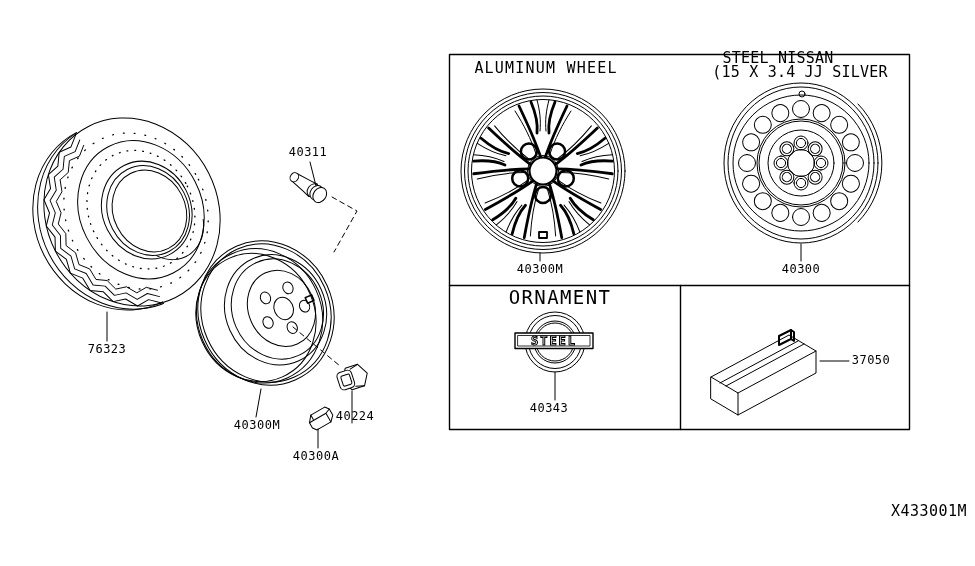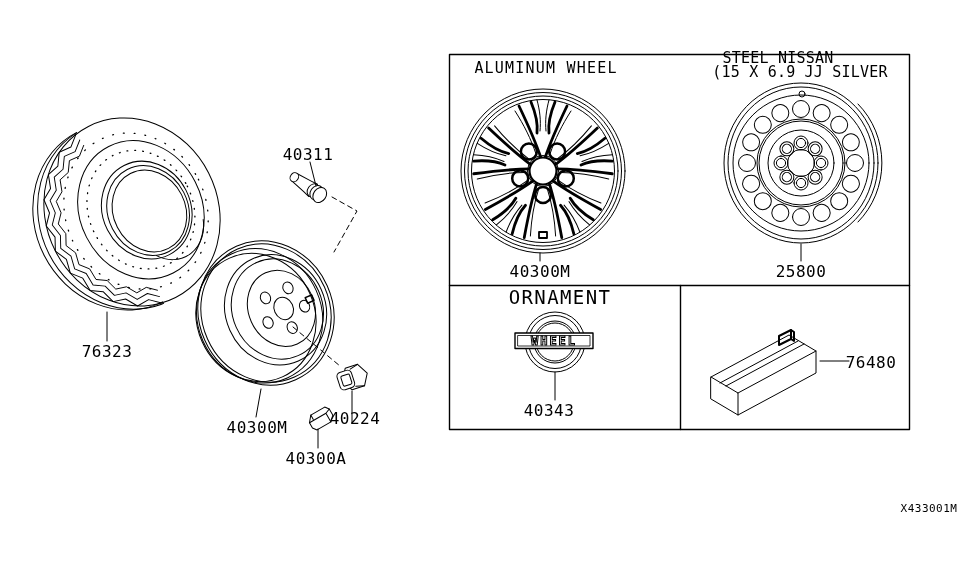--- a/index.html
+++ b/index.html
@@ -5,26 +5,26 @@
   html,body{margin:0;padding:0;background:#888;}
   .stage{
     position:relative;width:975px;height:566px;background:#ffffff;
     font-family:"DejaVu Sans Mono","Liberation Mono",monospace;color:#000;
     overflow:hidden;
   }
   .art{position:absolute;left:0;top:0;}
   .art *{vector-effect:none;}
   .lbl{
     position:absolute;transform:translateX(-50%);white-space:nowrap;
-    font-size:16px;letter-spacing:.5px;line-height:1.1;
+    font-size:12px;letter-spacing:.5px;line-height:1.1;
   }
   .title{font-size:15px;letter-spacing:1.2px;}
   .title-tight{font-size:15px;letter-spacing:.2px;}
   .title-orn{font-size:19px;letter-spacing:1.4px;}
-  .code{font-size:11px;letter-spacing:.5px;}
+  .code{font-size:15px;letter-spacing:.5px;}
   .logo-text{
     font-size:12px;font-weight:bold;letter-spacing:2px;
     color:#fff;-webkit-text-stroke:1px #000;
   }
 </style>
 </head>
 <body>
 
 <div class="stage">
 
@@ -203,39 +203,39 @@
       <g stroke-width="2">
         <polygon points="779,345 791,339 791,330 779,336"></polygon>
         <polyline points="791,339 794,341 794,332 791,330"></polyline>
       </g>
     </g>
   </svg>
 
   <div class="lbl title" style="left:546px;top:60px">ALUMINUM WHEEL</div>
 
   <div class="lbl title-tight" style="left:778px;top:50px">STEEL NISSAN</div>
-  <div class="lbl title-tight" style="left:800px;top:64px">(15 X 6.9 JJ SILVER</div>
+  <div class="lbl title-tight" style="left:800px;top:64px">(15 X 3.4 JJ SILVER</div>
 
   <div class="lbl title-orn" style="left:560px;top:287px">ORNAMENT</div>
 
-  <div class="lbl logo-text" style="left:554px;top:335px">WHEEL</div>
+  <div class="lbl logo-text" style="left:554px;top:335px">STEEL</div>
 
   <div class="lbl" style="left:308px;top:146px">40311</div>
 
   <div class="lbl" style="left:107px;top:343px">76323</div>
 
   <div class="lbl" style="left:257px;top:419px">40300M</div>
 
   <div class="lbl" style="left:355px;top:410px">40224</div>
 
   <div class="lbl" style="left:316px;top:450px">40300A</div>
 
   <div class="lbl" style="left:540px;top:263px">40300M</div>
 
-  <div class="lbl" style="left:801px;top:263px">25800</div>
+  <div class="lbl" style="left:801px;top:263px">40300</div>
 
   <div class="lbl" style="left:549px;top:402px">40343</div>
 
-  <div class="lbl" style="left:871px;top:354px">76480</div>
+  <div class="lbl" style="left:871px;top:354px">37050</div>
 
   <div class="lbl code" style="left:929px;top:503px">X433001M</div>
 
 </div>
 
 </body></html>

